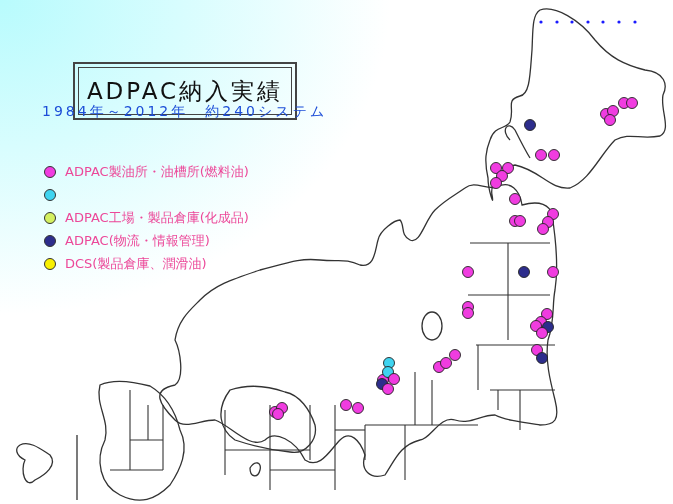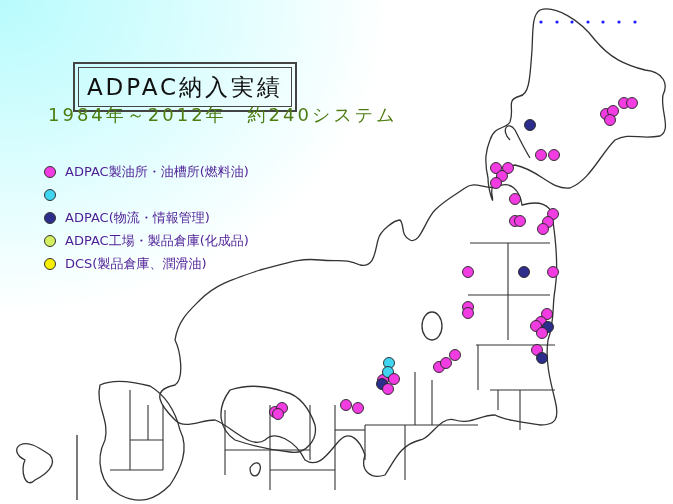--- a/index.html
+++ b/index.html
@@ -3,35 +3,35 @@
 <meta charset="utf-8">
 <style>
   html, body { margin: 0; padding: 0; }
   body {
     width: 673px; height: 504px; overflow: hidden; position: relative;
     background: radial-gradient(ellipse 520px 420px at 0px 0px, #b8fbfd 0%, #d8fdfe 35%, #ffffff 75%);
     font-family: "DejaVu Sans", sans-serif;
   }
   #map { position: absolute; left: 0; top: 0; width: 673px; height: 504px; }
   .title-box {
-    position: absolute; left: 73px; top: 62px; width: 224px; height: 50px;
+    position: absolute; left: 73px; top: 62px; width: 224px; height: 58px;
     box-sizing: border-box; border: 2px solid #444; background: transparent;
   }
   .title-inner {
     position: absolute; left: 3px; top: 3px; right: 3px; bottom: 3px;
     border: 1px solid #444; display: flex; align-items: center; justify-content: center;
     font-size: 23px; letter-spacing: 3px; color: #111;
     font-family: "DejaVu Sans", sans-serif;
   }
   .subtitle {
-    position: absolute; left: 48px; top: 103px; font-size: 18px; letter-spacing: 3px; color: #4d7c0f;
+    position: absolute; left: 42px; top: 103px; font-size: 14px; letter-spacing: 3px; color: #1d4ed8;
     font-family: "DejaVu Sans", sans-serif;
   }
   .legend { position: absolute; left: 44px; top: 160px; }
-  .legend-item { display: flex; align-items: center; height: 23px; font-size: 13px; color: #4c1d95; }
+  .legend-item { display: flex; align-items: center; height: 23px; font-size: 13px; color: #ec4899; }
   .legend-dot {
     width: 10px; height: 10px; border-radius: 50%; border: 1px solid #333; margin-right: 9px; flex: none;
   }
   .legend-label { white-space: nowrap; }
 </style>
 </head>
 <body>
 
 <svg id="map" viewBox="0 0 673 504" xmlns="http://www.w3.org/2000/svg">
   <g fill="none" stroke="#333" stroke-width="1.3">
@@ -147,24 +147,24 @@
 
 <div class="legend">
   <div class="legend-item">
     <span class="legend-dot" style="background:#f03ce0"></span>
     <span class="legend-label">ADPAC製油所・油槽所(燃料油)</span>
   </div>
   <div class="legend-item">
     <span class="legend-dot" style="background:#3fd4f0"></span>
   </div>
   <div class="legend-item">
+    <span class="legend-dot" style="background:#d4f060"></span>
+    <span class="legend-label">ADPAC工場・製品倉庫(化成品)</span>
+  </div>
+  <div class="legend-item">
     <span class="legend-dot" style="background:#2d2d8c"></span>
     <span class="legend-label">ADPAC(物流・情報管理)</span>
-  </div>
-  <div class="legend-item">
-    <span class="legend-dot" style="background:#d4f060"></span>
-    <span class="legend-label">ADPAC工場・製品倉庫(化成品)</span>
   </div>
   <div class="legend-item">
     <span class="legend-dot" style="background:#f8f000"></span>
     <span class="legend-label">DCS(製品倉庫、潤滑油)</span>
   </div>
 </div>
 
 </body></html>

